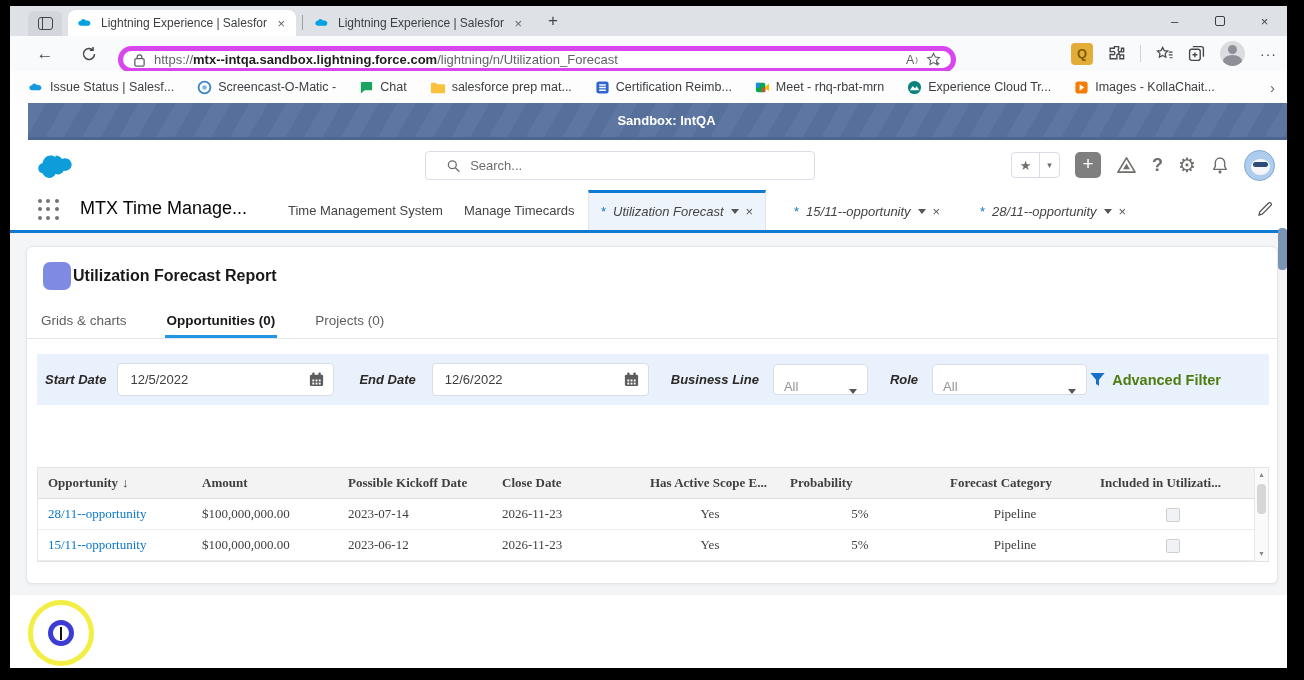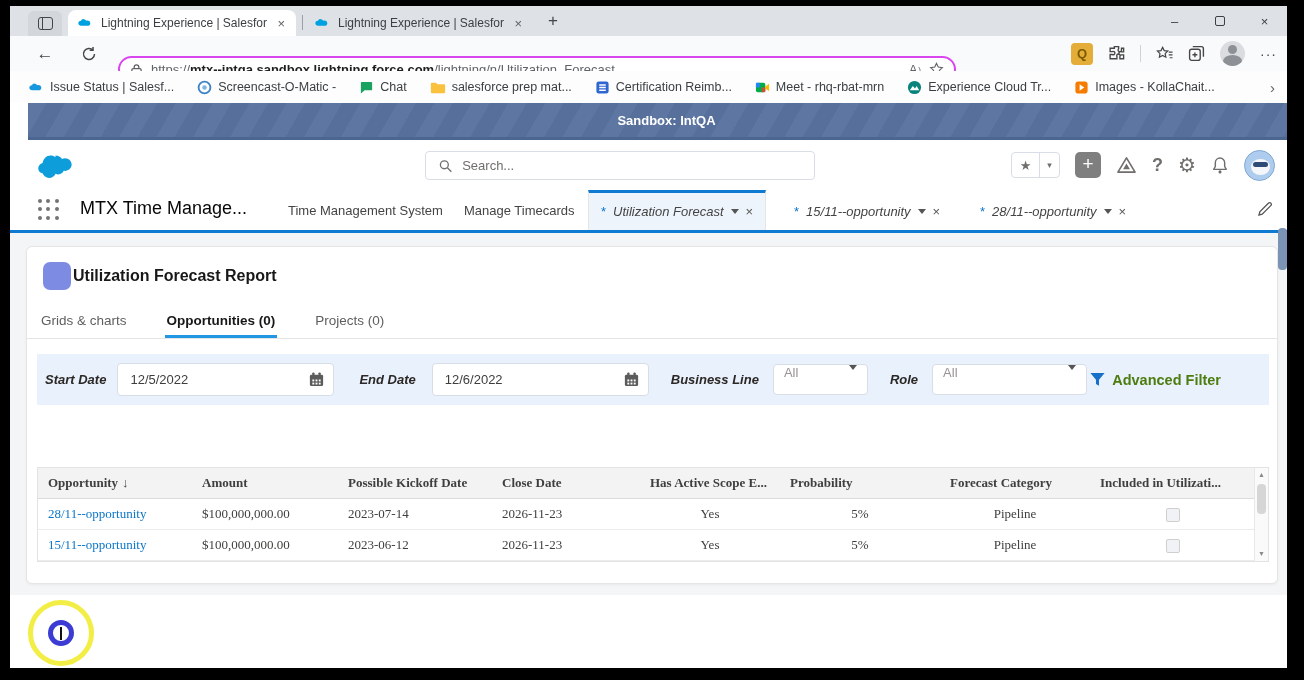--- a/index.html
+++ b/index.html
@@ -25,21 +25,21 @@
   .btab .x { font-size:13px; color:#5f6368; padding:0 2px; }
   .tab-sep { position:absolute; top:9px; width:1px; height:15px; background:#9aa0a6; }
   .newtab { position:absolute; left:530px; top:3px; font-size:17px; color:#42464b; padding:2px 8px; cursor:pointer; }
   .wincontrols { position:absolute; right:0; top:0; height:30px; display:flex; align-items:center; }
   .winbtn { width:45px; height:30px; display:flex; align-items:center; justify-content:center; color:#3c4043; font-size:13px; cursor:pointer; }
   .winbtn .maxbox { width:10px; height:10px; border:1.4px solid #3c4043; border-radius:2px; }
 
   
   .toolbar { position:absolute; left:0; top:30px; width:100%; height:35px; background:#f9fafb; }
   .navbtn { position:absolute; top:5px; width:26px; height:26px; display:flex; align-items:center; justify-content:center; color:#474747; font-size:17px; cursor:pointer; }
-  .addressbar { position:absolute; left:108px; top:20px; width:838px; height:27px; background:#fff; border:2px solid #d946ef; border-radius:14px; box-shadow:0 1px 2px rgba(0,0,0,.06); display:flex; align-items:center; padding:0 10px; gap:8px; }
+  .addressbar { position:absolute; left:108px; top:10px; width:838px; height:27px; background:#fff; border:5px solid #d946ef; border-radius:14px; box-shadow:0 1px 2px rgba(0,0,0,.06); display:flex; align-items:center; padding:0 10px; gap:8px; }
   .url { flex:1; font-size:13px; color:#5f6368; white-space:nowrap; overflow:hidden; }
   .url b { color:#1f1f1f; font-weight:700; }
   .abar-icon { color:#5f6368; font-size:12.5px; display:flex; align-items:center; cursor:pointer; }
   .readaloud sup { font-size:8px; margin-left:1px; }
   .tb-icons { position:absolute; right:10px; top:4px; height:27px; display:flex; align-items:center; gap:15px; }
   .qext { width:22px; height:22px; background:#e3ad37; border-radius:4px; color:#7a5a00; font-weight:700; font-size:13px; display:flex; align-items:center; justify-content:center; cursor:pointer; }
   .tb-div { width:1px; height:17px; background:#d0d3d7; }
   .tb-ic { cursor:pointer; display:flex; align-items:center; justify-content:center; color:#474747; }
   .avatar-toolbar { width:25px; height:25px; border-radius:50%; background:#dadce0; position:relative; overflow:hidden; cursor:pointer; }
   .avatar-toolbar::before { content:""; position:absolute; left:8px; top:4px; width:9px; height:9px; border-radius:50%; background:#8d9095; }
@@ -52,21 +52,21 @@
   .bm-chevron { position:absolute; right:12px; font-size:15px; color:#5f6368; cursor:pointer; }
 
   
   .sandbox { position:absolute; left:18px; top:97px; width:100%; height:37px;
     background:repeating-linear-gradient(120deg, #5d76a2 0 16px, #56709b 16px 32px);
     border-bottom:3px solid #4c6692; display:flex; align-items:center; justify-content:center;
     color:#fff; font-size:13px; font-weight:600; }
 
   
   .sfheader { position:absolute; left:0; top:134px; width:100%; height:50px; background:#fff; }
-  .sfsearch { position:absolute; left:415px; top:11px; width:390px; height:29px; border:1px solid #d8dde6; border-radius:4px; display:flex; align-items:center; gap:8px; padding:0 13px; }
+  .sfsearch { position:absolute; left:415px; top:11px; width:390px; height:29px; border:1px solid #d8dde6; border-radius:4px; display:flex; align-items:center; gap:8px; padding:0 21px; }
   .sfsearch input { border:none; outline:none; width:100%; font-size:13px; color:#444; background:transparent; font-family:"Liberation Sans",sans-serif; }
   .sfsearch input::placeholder { color:#706e6b; }
   .sfh-icons { position:absolute; right:12px; top:8px; height:34px; display:flex; align-items:center; gap:15px; }
   .stargroup { display:flex; border:1px solid #d8dde6; border-radius:4px; height:26px; overflow:hidden; }
   .stargroup .cell { display:flex; align-items:center; justify-content:center; color:#706e6b; cursor:pointer; }
   .stargroup .s1 { width:28px; border-right:1px solid #d8dde6; font-size:13px; }
   .stargroup .s2 { width:19px; font-size:9px; }
   .plusbox { width:26px; height:26px; background:#7f7f7f; border-radius:5px; color:#fff; font-size:19px; line-height:23px; text-align:center; cursor:pointer; }
   .sfh-ic { color:#706e6b; cursor:pointer; display:flex; align-items:center; justify-content:center; }
   .sfh-q { font-size:18px; font-weight:700; }
@@ -97,21 +97,21 @@
   .card-title h1 { margin:0; font-size:16px; font-weight:700; color:#181818; }
   .ptabs { position:absolute; left:0; top:58px; width:100%; height:34px; border-bottom:1px solid #e5e5e5; display:flex; gap:36px; padding-left:12px; }
   .ptab { display:flex; align-items:center; font-size:13.5px; color:#5e5e5e; cursor:pointer; border-bottom:3px solid transparent; padding:0 2px; }
   .ptab.active { color:#181818; font-weight:700; border-bottom:3px solid #2196e3; }
 
   .filterband { position:absolute; left:10px; top:107px; width:1232px; height:51px; background:#e9f1fc; display:flex; align-items:center; font-size:13px; }
   .flabel { font-weight:700; color:#2b2826; white-space:nowrap;font-style:italic; }
   .datefield { position:relative; }
   .datefield input { width:217px; height:33px; border:1px solid #d8dde6; border-radius:4px; padding:0 34px 0 12px; font-size:13px; color:#3e3e3c; outline:none; background:#fff; font-family:"Liberation Sans",sans-serif; }
   .datefield .cal { position:absolute; right:9px; top:8px; cursor:pointer; }
-  .selectbox { height:31px; background:#fff; border:1px solid #d8dde6; border-radius:4px; display:flex; align-items:flex-start; justify-content:space-between; padding:0 10px; color:#969492; cursor:pointer; }
+  .selectbox { height:31px; background:#fff; border:1px solid #d8dde6; border-radius:4px; display:flex; align-items:flex-end; justify-content:space-between; padding:0 10px; color:#969492; cursor:pointer; }
   .advfilter { display:flex; align-items:center; gap:6px; margin-left:auto; margin-right:48px; color:#4d7c0f; font-weight:700; font-size:14.5px; cursor:pointer; }
 
   .dtable { position:absolute; left:10px; top:220px; width:1232px; border:1px solid #e3e3e3; background:#fff;font-family:Liberation Serif, serif; }
   .trow { display:flex; height:31px; align-items:center; }
   .thead { background:#f3f3f3; border-bottom:1px solid #dcdcdc; font-weight:700; color:#3f3f3f; font-size:13px; }
   .tbody-row { border-bottom:1px solid #ececec; font-size:13px; color:#3e3e3c; background:#fff; }
   .tbody-row:last-child { border-bottom:none; }
   .tc { padding:0 10px; white-space:nowrap; overflow:hidden; }
   .c1{width:154px} .c2{width:146px} .c3{width:154px} .c4{width:148px}
   .c5{width:140px} .c6{width:160px} .c7{width:150px} .c8{width:166px}

